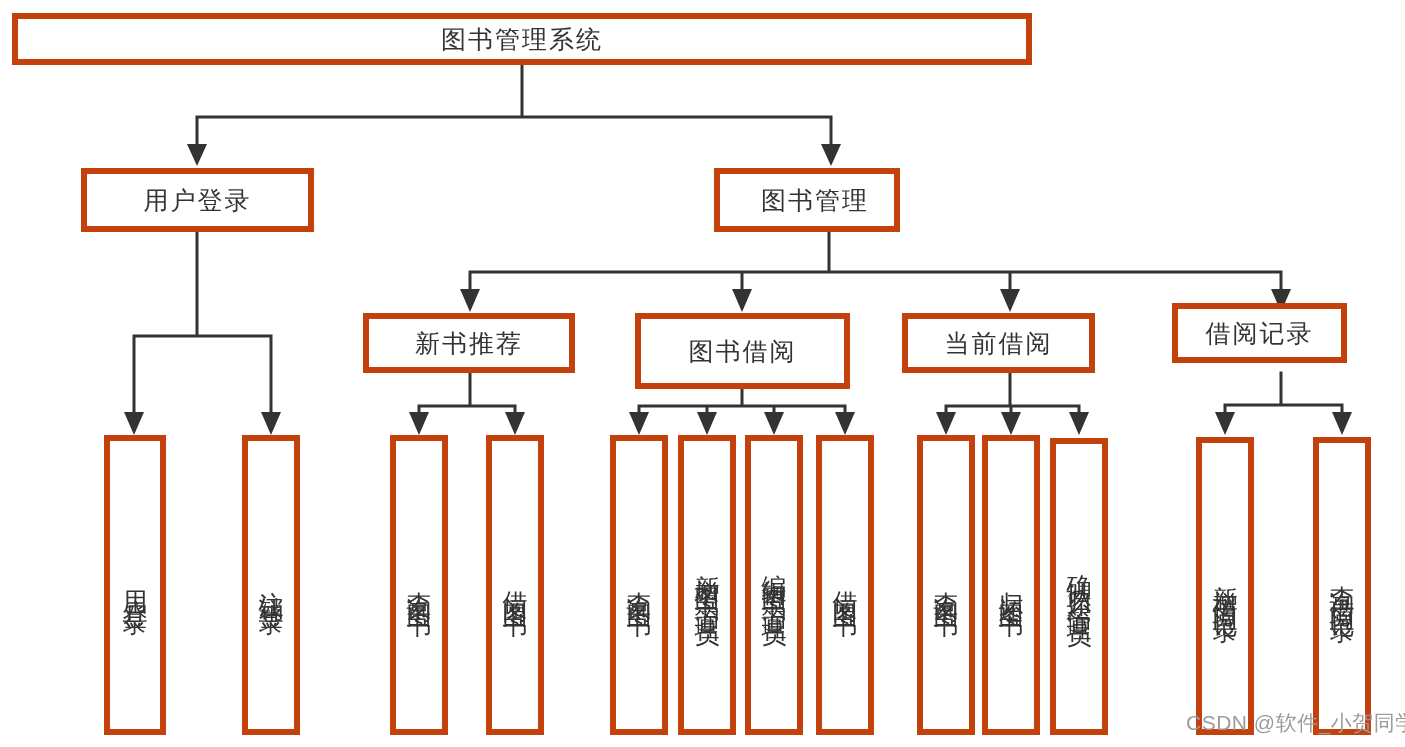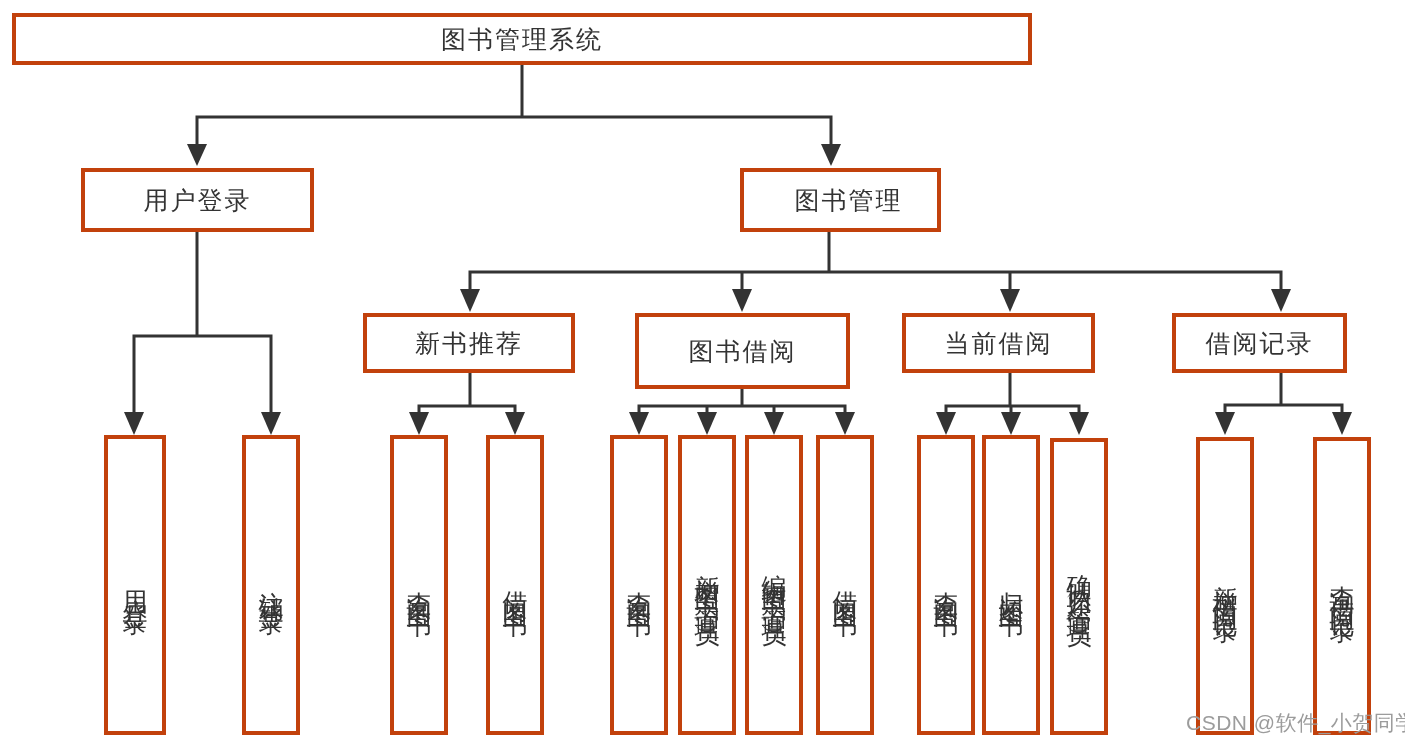--- a/index.html
+++ b/index.html
@@ -3,21 +3,21 @@
 <meta charset="utf-8">
 <style>
   html,body { margin:0; padding:0; background:#fff; }
   .canvas {
     position:relative; width:1405px; height:747px; background:#ffffff;
     font-family:"Liberation Sans", sans-serif; overflow:hidden;
   }
   .connector-layer { position:absolute; left:0; top:0; }
   .node {
     position:absolute; box-sizing:border-box;
-    background:#ffffff; border:4px solid #c2410c;
+    background:#ffffff; border:6px solid #c2410c;
     display:flex; align-items:center; justify-content:center;
     color:#333333;
   }
   .hnode { font-size:25px; letter-spacing:2px; white-space:nowrap; }
   .vnode span {
     writing-mode:vertical-rl; text-orientation:mixed;
     font-size:25px; letter-spacing:7px; line-height:1;
     color:#333333;
   }
   .watermark {
@@ -78,34 +78,34 @@
     </g>
   </svg>
 
   <div class="node hnode" style="left:12px; top:13px; width:1020px; height:52px;">
     <span>图书管理系统</span>
   </div>
 
   <div class="node hnode" style="left:81px; top:168px; width:233px; height:64px;">
     <span>用户登录</span>
   </div>
-  <div class="node hnode" style="left:740px; top:168px; width:201px; height:64px;padding-left:16px;">
+  <div class="node hnode" style="left:714px; top:168px; width:186px; height:64px;padding-left:16px;">
     <span>图书管理</span>
   </div>
 
   <div class="node hnode" style="left:363px; top:313px; width:212px; height:60px;">
     <span>新书推荐</span>
   </div>
   <div class="node hnode" style="left:635px; top:313px; width:215px; height:76px;">
     <span>图书借阅</span>
   </div>
   <div class="node hnode" style="left:902px; top:313px; width:193px; height:60px;">
     <span>当前借阅</span>
   </div>
-  <div class="node hnode" style="left:1172px; top:313px; width:175px; height:60px;">
+  <div class="node hnode" style="left:1172px; top:303px; width:175px; height:60px;">
     <span>借阅记录</span>
   </div>
 
   <div class="node vnode" style="left:104px; top:435px; width:62px; height:300px;">
     <span>用户登录</span>
   </div>
   <div class="node vnode" style="left:242px; top:435px; width:58px; height:300px;">
     <span>注销登录</span>
   </div>
 

